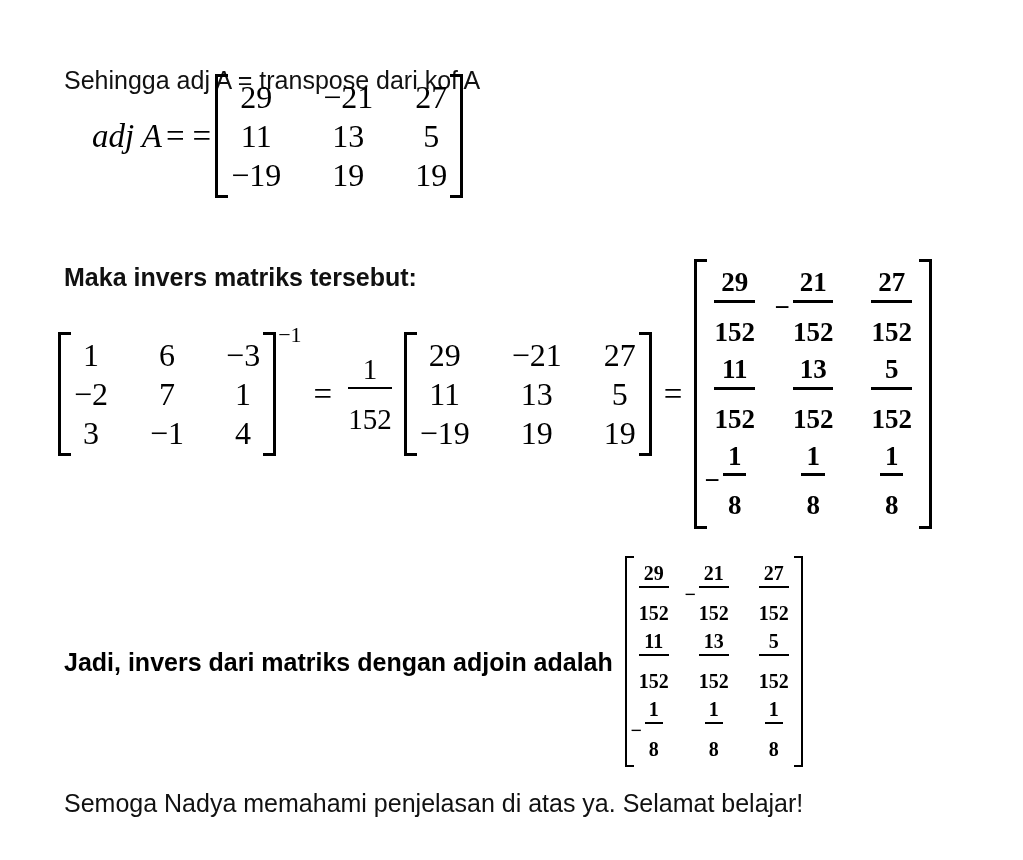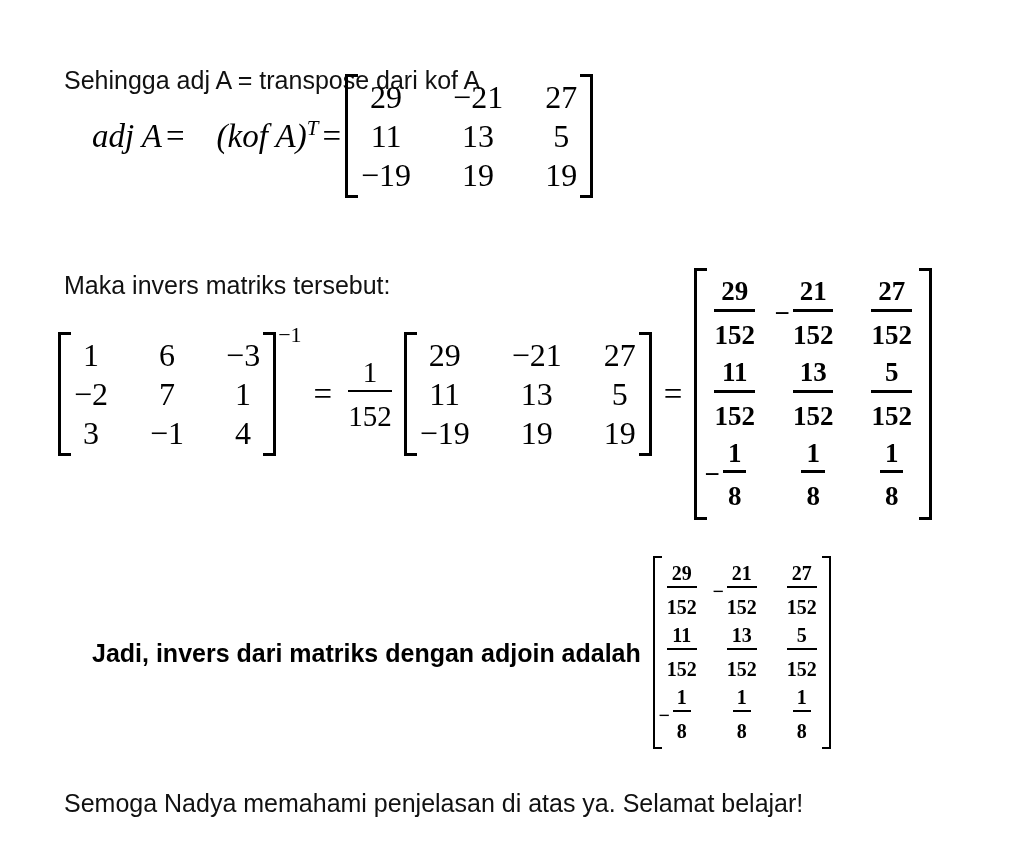--- a/index.html
+++ b/index.html
@@ -1,21 +1,21 @@
 <!DOCTYPE html>
 <html><head>
 <meta charset="utf-8">
 <style>
   html,body{margin:0;padding:0;}
   body{
     width:1023px;height:860px;background:#ffffff;color:#000;
     font-family:"Liberation Sans",sans-serif;position:relative;overflow:hidden;
   }
   .text-line{position:absolute;font-size:25px;line-height:1.2;white-space:nowrap;color:#111;text-align:center;}
-  .bold{font-weight:700;color:#000;margin-left:28px;}
+  .bold{font-weight:700;color:#000;}
   .math-row{position:absolute;display:flex;align-items:center;font-family:"Liberation Serif",serif;}
   .mi{font-style:italic;margin-left:28px;}
   .mo{padding:0 4px;}
   .sup{font-size:21px;font-style:italic;position:relative;top:-12px;}
   
   .matrix{display:inline-grid;grid-template-columns:repeat(3,auto);justify-items:center;
           align-items:center;position:relative;text-align:center;}
   .matrix::before,.matrix::after{content:"";position:absolute;top:0;bottom:0;width:10px;}
   .matrix::before{left:0;border:3px solid #000;border-right:none;}
   .matrix::after{right:0;border:3px solid #000;border-left:none;}
@@ -25,53 +25,52 @@
   .m-frac-large{font-size:27px;column-gap:38px;row-gap:9px;padding:9px 20px;}
   .m-frac-small{font-size:20px;column-gap:30px;row-gap:7px;padding:7px 14px;}
   .m-frac-small::before,.m-frac-small::after{width:7px;}
   .m-frac-small::before{border-width:2px;border-right:none;}
   .m-frac-small::after{border-width:2px;border-left:none;}
   .fcell{display:inline-flex;align-items:center;position:relative;line-height:1;}
   .fsign{position:absolute;right:100%;padding-right:3px;}
   .frac{display:inline-block;text-align:center;line-height:1.05;}
   .fnum{display:block;border-bottom:3px solid #000;padding:0 5px 3px;}
   .m-frac-small .fnum{border-bottom-width:2px;padding:0 4px 2px;}
-  .fden{display:block;padding-top:9px;}
+  .fden{display:block;padding-top:15px;}
   
   .coef{display:inline-block;text-align:center;font-size:29px;line-height:1.05;margin:0 4px;}
   .coef .fnum{border-bottom:2.5px solid #000;padding:0 4px 3px;}
   
   .mexp{display:inline-flex;align-items:center;}
   .exp{align-self:flex-start;font-size:22px;transform:translateY(-10px);margin-left:2px;}
   .jadi-row{position:absolute;display:flex;align-items:center;gap:12px;}
 </style>
 </head>
 <body>
 
 <p class="text-line" style="left:64px;top:40px;">Sehingga adj A = transpose dari kof A</p>
 
 <div class="math-row" style="left:64px;top:80px;height:112px;font-size:33px;">
   <span class="mi">adj A</span>
   <span class="mo">=</span>
-  <span><span class="mi">(kof A)</span><span class="sup">T</span></span>
   <span class="mo">=</span>
   <span class="matrix m-plain">
     <span class="mc">29</span>
     <span class="mc">−21</span>
     <span class="mc">27</span>
     <span class="mc">11</span>
     <span class="mc">13</span>
     <span class="mc">5</span>
     <span class="mc">−19</span>
     <span class="mc">19</span>
     <span class="mc">19</span>
   </span>
 </div>
 
-<p class="text-line" style="left:64px;top:245px;">Maka invers matriks tersebut:</p>
+<p class="text-line" style="left:64px;top:237px;font-weight:bold;">Maka invers matriks tersebut:</p>
 
 <div class="math-row" style="left:58px;top:281px;height:226px;font-size:33px;gap:8px;">
   <span class="mexp">
     <span class="matrix m-plain">
       <span class="mc">1</span>
       <span class="mc">6</span>
       <span class="mc">−3</span>
       <span class="mc">−2</span>
       <span class="mc">7</span>
       <span class="mc">1</span>

